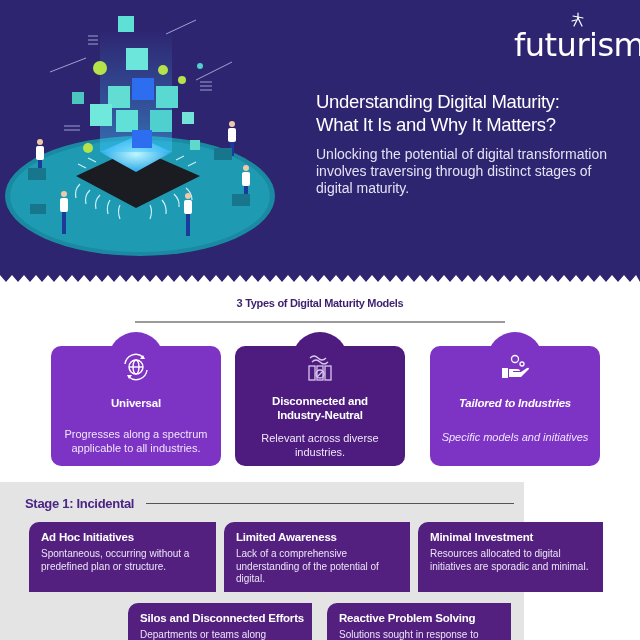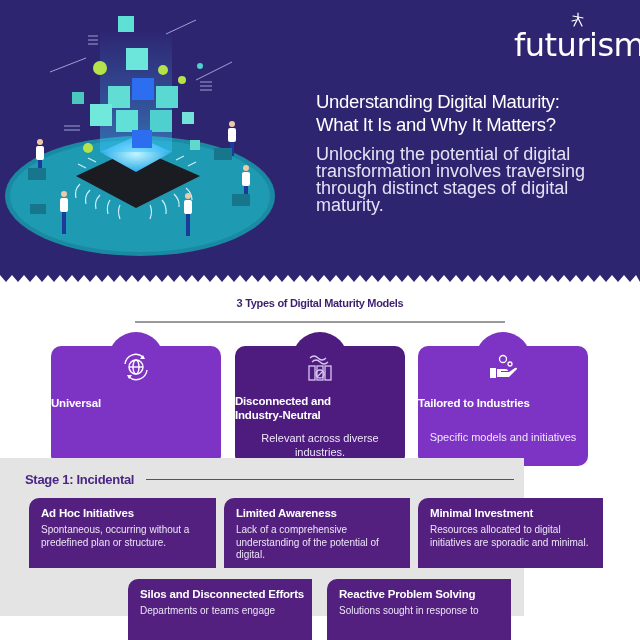--- a/index.html
+++ b/index.html
@@ -16,50 +16,50 @@
   .logo-text { position: absolute; left: 0; top: 14px; color: #ffffff; font-size: 32px; font-family: "DejaVu Sans", sans-serif; letter-spacing: -0.5px; }
   .logo-mark { position: absolute; left: 56px; top: 0px; width: 16px; height: 16px; }
 
   .hero-title {
     position: absolute; left: 316px; top: 90px; width: 320px;
     color: #ffffff; font-weight: normal; font-size: 18.5px; line-height: 23px;
     letter-spacing: -0.3px;
   }
   .hero-sub {
     position: absolute; left: 316px; top: 146px; width: 310px;
-    color: #e4e2f4; font-size: 18px; line-height: 17px;
+    color: #e4e2f4; font-size: 14px; line-height: 17px;
   }
 
   .illustration { position: absolute; left: 0; top: 0; width: 300px; height: 262px; }
 
   .types-title {
     position: absolute; left: 0; top: 297px; width: 640px; text-align: center;
     color: #3d1f6e; font-weight: bold; font-size: 11px; letter-spacing: -0.3px;
   }
   .types-rule { position: absolute; left: 135px; top: 321px; width: 370px; height: 2px; background: #9a9a9a; }
 
   .type-card { position: absolute; top: 346px; width: 170px; height: 120px; border-radius: 10px; }
   .type-card .tab {
     position: absolute; left: 50%; top: -14px; width: 56px; height: 30px; margin-left: -28px;
     border-radius: 28px 28px 0 0;
   }
   .type-card .icon { position: absolute; left: 50%; top: 6px; width: 34px; height: 30px; margin-left: -17px; }
   .type-card .name {
-    position: absolute; left: 0; width: 100%; color: #ffffff;
+    position: absolute; left: 0; width: 100%; text-align: center; color: #ffffff;
     font-weight: bold; font-size: 11.5px; line-height: 14px; letter-spacing: -0.2px;
   }
   .type-card .desc {
     position: absolute; left: 6px; right: 6px; text-align: center; color: #efe6fb;
     font-size: 11px; line-height: 13.5px;
   }
   .c-light { background: #7d33c4; }
   .c-dark { background: #4e1c7e; }
 
   .stage-section {
-    position: absolute; left: 0; top: 458px; width: 524px; height: 158px;
+    position: absolute; left: 0; top: 482px; width: 524px; height: 158px;
     background: #e4e4e4;
   }
   .stage-title {
     position: absolute; left: 25px; top: 14px; color: #4a2584;
     font-weight: bold; font-size: 13px; letter-spacing: -0.3px;
   }
   .stage-rule { position: absolute; left: 146px; top: 21px; width: 368px; height: 1px; background: #555; }
 
   .s-card {
     position: absolute; height: 70px; background: #53207f;
@@ -199,20 +199,21 @@
       <circle cx="17" cy="15" r="7"></circle>
       <ellipse cx="17" cy="15" rx="3" ry="7"></ellipse>
       <line x1="10" y1="15" x2="24" y2="15"></line>
       <path d="M6,12 a11,11 0 0 1 18,-7"></path>
       <path d="M28,18 a11,11 0 0 1 -18,7"></path>
     </g>
     <polygon points="24,3 26,7 21,7" fill="#ffffff"></polygon>
     <polygon points="10,27 8,23 13,23" fill="#ffffff"></polygon>
   </svg>
   <div class="name" style="top:50px;">Universal</div>
+  <div class="desc" style="top:82px;">Progresses along a spectrum applicable to all industries.</div>
 </div>
 
 <div class="type-card c-dark" style="left:235px;">
   <div class="tab c-dark"></div>
   <svg class="icon" viewBox="0 0 34 30">
     <g stroke="#d8c8f0" stroke-width="1.3" fill="none">
       <path d="M7,6 q4,-4 8,0 q4,4 8,0"></path>
       <path d="M9,10 q4,-4 8,0 q4,4 8,0"></path>
       <rect x="6" y="14" width="6" height="14"></rect>
       <rect x="14" y="14" width="6" height="14"></rect>
@@ -221,21 +222,21 @@
       <line x1="14" y1="25" x2="20" y2="19"></line>
     </g>
   </svg>
   <div class="name" style="top:48px;">
     <div>Disconnected and</div>
     <div>Industry-Neutral</div>
   </div>
   <div class="desc" style="top:86px;">Relevant across diverse industries.</div>
 </div>
 
-<div class="type-card c-light" style="left:418px;">
+<div class="type-card c-light" style="left:430px;font-style:italic;">
   <div class="tab c-light"></div>
   <svg class="icon" viewBox="0 0 34 30">
     <g fill="#ffffff">
       <rect x="4" y="16" width="6" height="10"></rect>
       <path d="M11,17 h8 q3,0 3,2 h-7 v1 h8 l6,-4 q2,-1 2,1 l-8,8 h-12 z"></path>
     </g>
     <g stroke="#ffffff" stroke-width="1.3" fill="none">
       <circle cx="17" cy="7" r="3.5"></circle>
       <circle cx="24" cy="12" r="2"></circle>
     </g>
@@ -255,19 +256,19 @@
   <div class="s-card" style="left:224px; top:40px; width:186px;">
     <div class="h">Limited Awareness</div>
     <div class="d">Lack of a comprehensive understanding of the potential of digital.</div>
   </div>
   <div class="s-card" style="left:418px; top:40px; width:185px;">
     <div class="h">Minimal Investment</div>
     <div class="d">Resources allocated to digital initiatives are sporadic and minimal.</div>
   </div>
   <div class="s-card" style="left:128px; top:121px; width:184px;">
     <div class="h">Silos and Disconnected Efforts</div>
-    <div class="d">Departments or teams engage</div>
+    <div class="d">Departments or teams along</div>
   </div>
   <div class="s-card" style="left:327px; top:121px; width:184px;">
     <div class="h">Reactive Problem Solving</div>
     <div class="d">Solutions sought in response to</div>
   </div>
 </div>
 
 </body></html>

